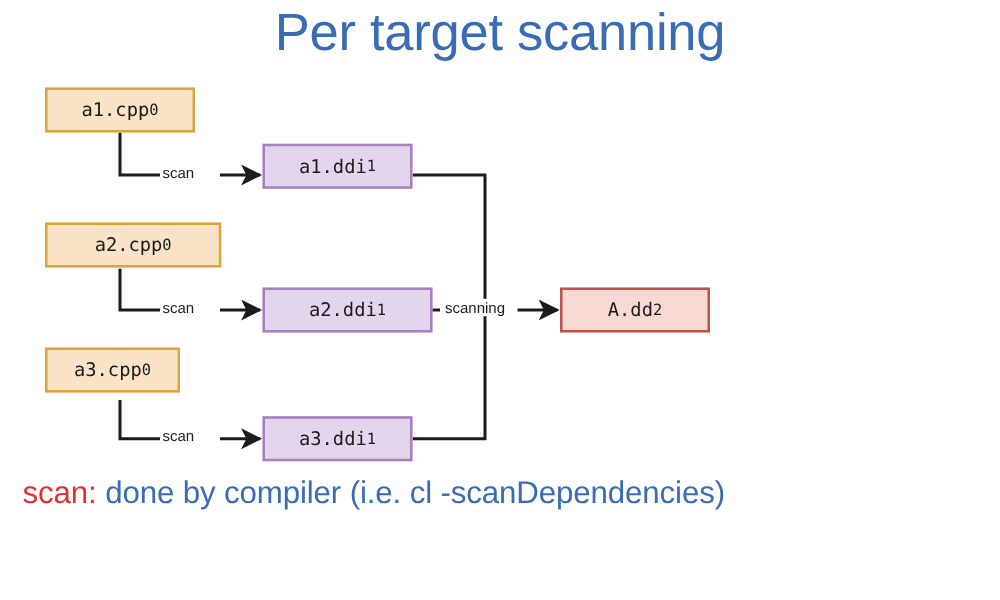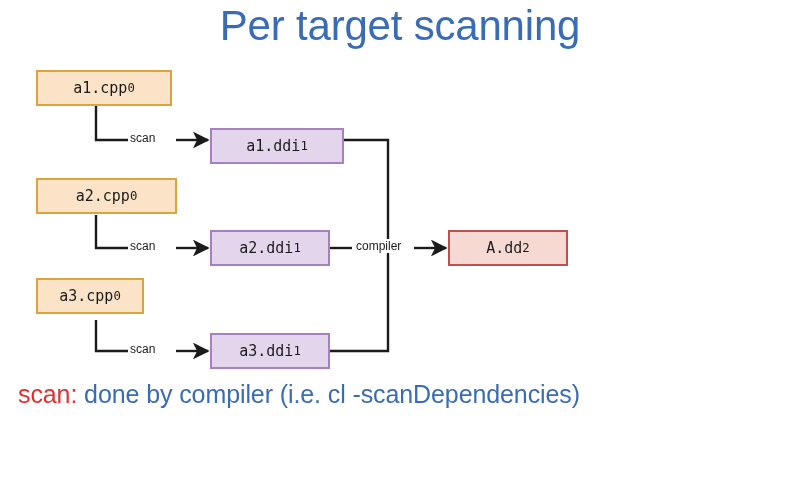--- a/index.html
+++ b/index.html
@@ -116,51 +116,51 @@
     <path d="M 96 320 L 96 351 L 128 351" stroke="#1b1b1b" stroke-width="2.4" fill="none"></path>
     <line x1="176" y1="351" x2="208" y2="351" stroke="#1b1b1b" stroke-width="2.4" marker-end="url(#arrow)"></line>
 
     <path d="M 330 140 L 388 140 L 388 248" stroke="#1b1b1b" stroke-width="2.4" fill="none"></path>
     <line x1="330" y1="248" x2="352" y2="248" stroke="#1b1b1b" stroke-width="2.4"></line>
     <path d="M 330 351 L 388 351 L 388 248" stroke="#1b1b1b" stroke-width="2.4" fill="none"></path>
 
     <line x1="414" y1="248" x2="446" y2="248" stroke="#1b1b1b" stroke-width="2.4" marker-end="url(#arrow)"></line>
   </svg>
 
-  <div class="node src" style="left:36px; top:70px; width:136px; height:36px;">
+  <div class="node src" style="left:36px; top:70px; width:120px; height:36px;">
     <span>a1.cpp</span>
       <sup>0</sup>
   </div>
   <div class="node src" style="left:36px; top:178px; width:141px; height:36px;">
     <span>a2.cpp</span>
       <sup>0</sup>
   </div>
   <div class="node src" style="left:36px; top:278px; width:108px; height:36px;">
     <span>a3.cpp</span>
       <sup>0</sup>
   </div>
 
   <div class="edge-label" style="left:130px; top:131px;">scan</div>
   <div class="edge-label" style="left:130px; top:239px;">scan</div>
   <div class="edge-label" style="left:130px; top:342px;">scan</div>
 
-  <div class="node ddi" style="left:210px; top:128px; width:134px; height:36px;">
+  <div class="node ddi" style="left:210px; top:115px; width:120px; height:36px;">
     <span>a1.ddi</span>
       <sup>1</sup>
   </div>
-  <div class="node ddi" style="left:210px; top:230px; width:120px; height:36px;">
+  <div class="node ddi" style="left:210px; top:230px; width:136px; height:36px;">
     <span>a2.ddi</span>
       <sup>1</sup>
   </div>
   <div class="node ddi" style="left:210px; top:333px; width:120px; height:36px;">
     <span>a3.ddi</span>
       <sup>1</sup>
   </div>
 
-  <div class="edge-label" style="left:354px; top:239px; background:#ffffff; padding:0 2px;">compiler</div>
+  <div class="edge-label" style="left:354px; top:239px; background:#ffffff; padding:0 2px;">scanning</div>
 
   <div class="node out" style="left:448px; top:230px; width:120px; height:36px;">
     <span>A.dd</span>
       <sup>2</sup>
   </div>
 
   <div class="legend" style="left:18px; top:380px;">
     <span class="key">scan:</span><span> done by compiler (i.e. cl -scanDependencies)</span>
   </div>
 

